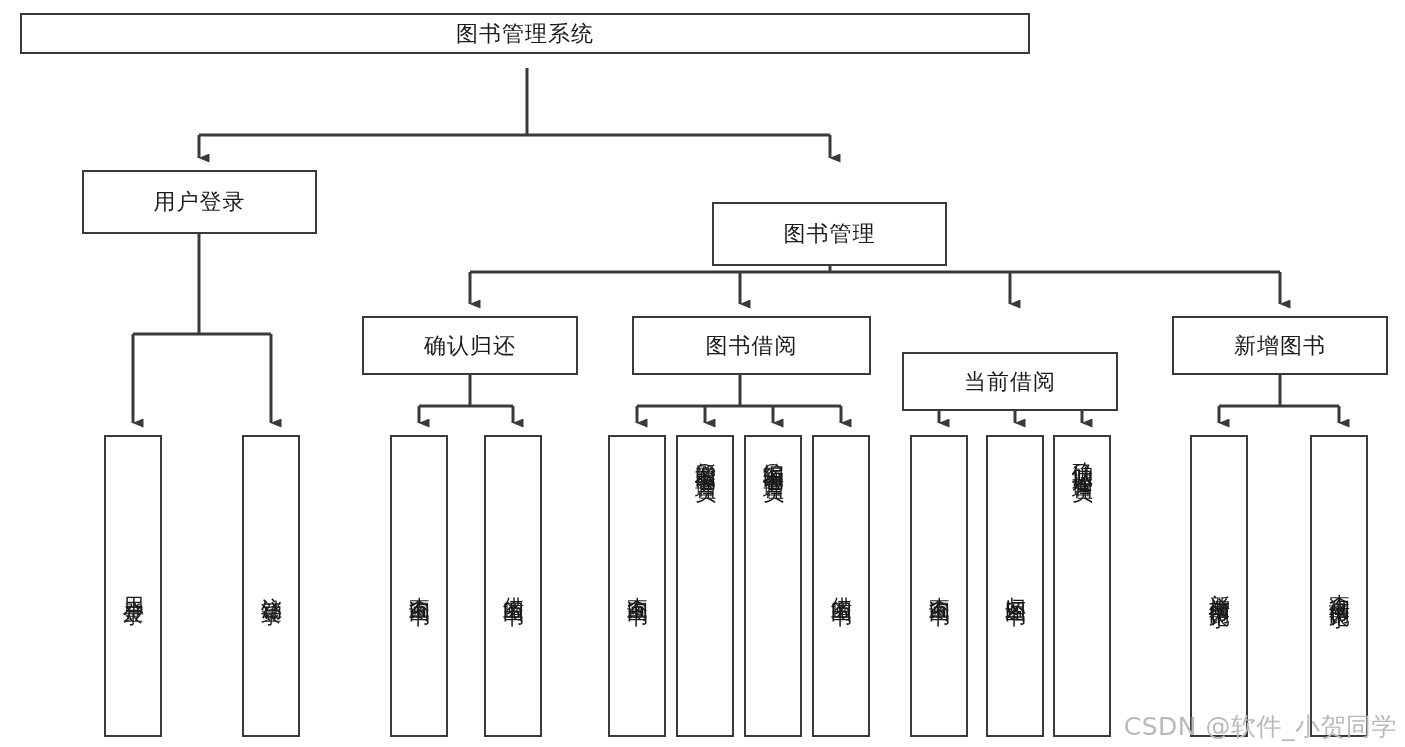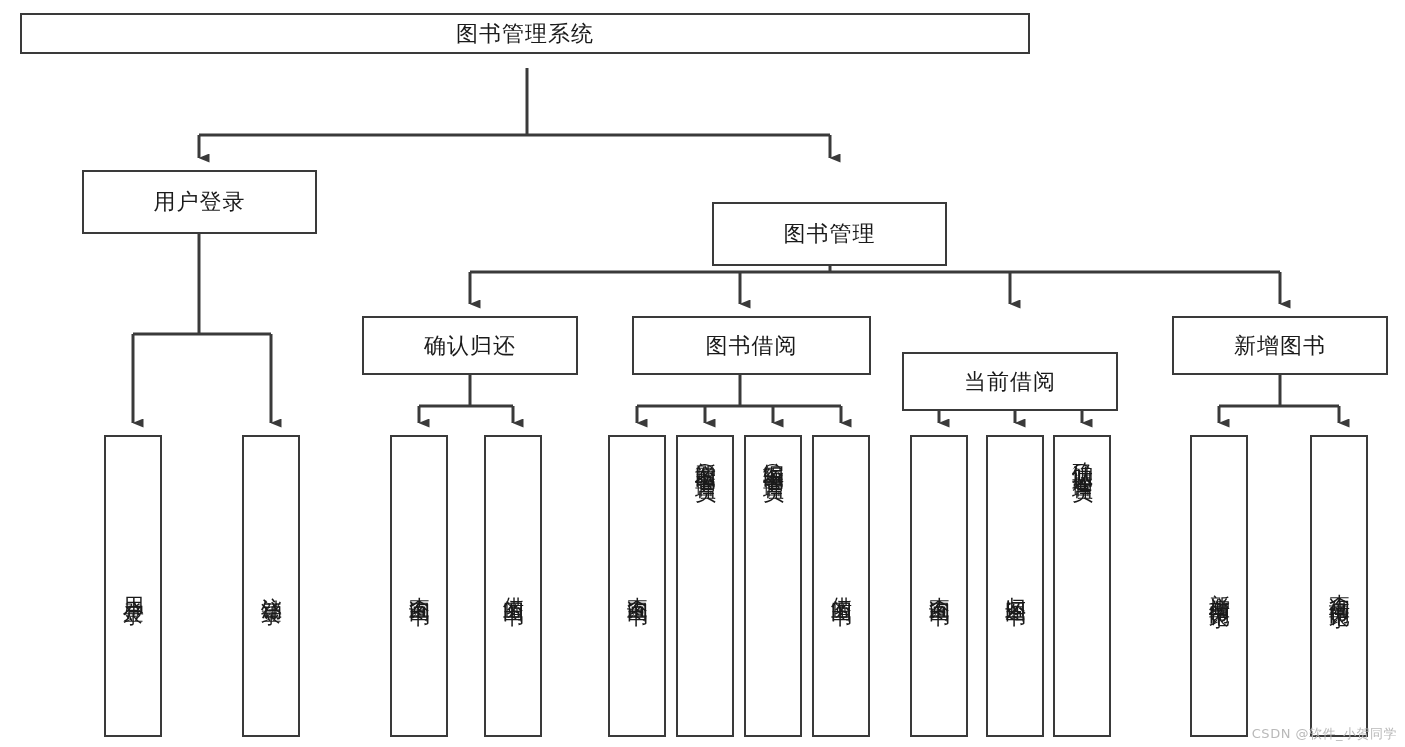--- a/index.html
+++ b/index.html
@@ -54,21 +54,21 @@
     white-space: nowrap;
   }
   .node.vertical.tall-text {
     justify-content: flex-start;
     padding-top: 8px;
   }
   .watermark {
     position: absolute;
     right: 8px;
     bottom: 4px;
-    font-size: 13px;
+    font-size: 25px;
     color: #b9b9b9;
     letter-spacing: 0.5px;
     user-select: none;
   }
 </style>
 </head>
 <body>
 
 <div id="diagram-root">
 

